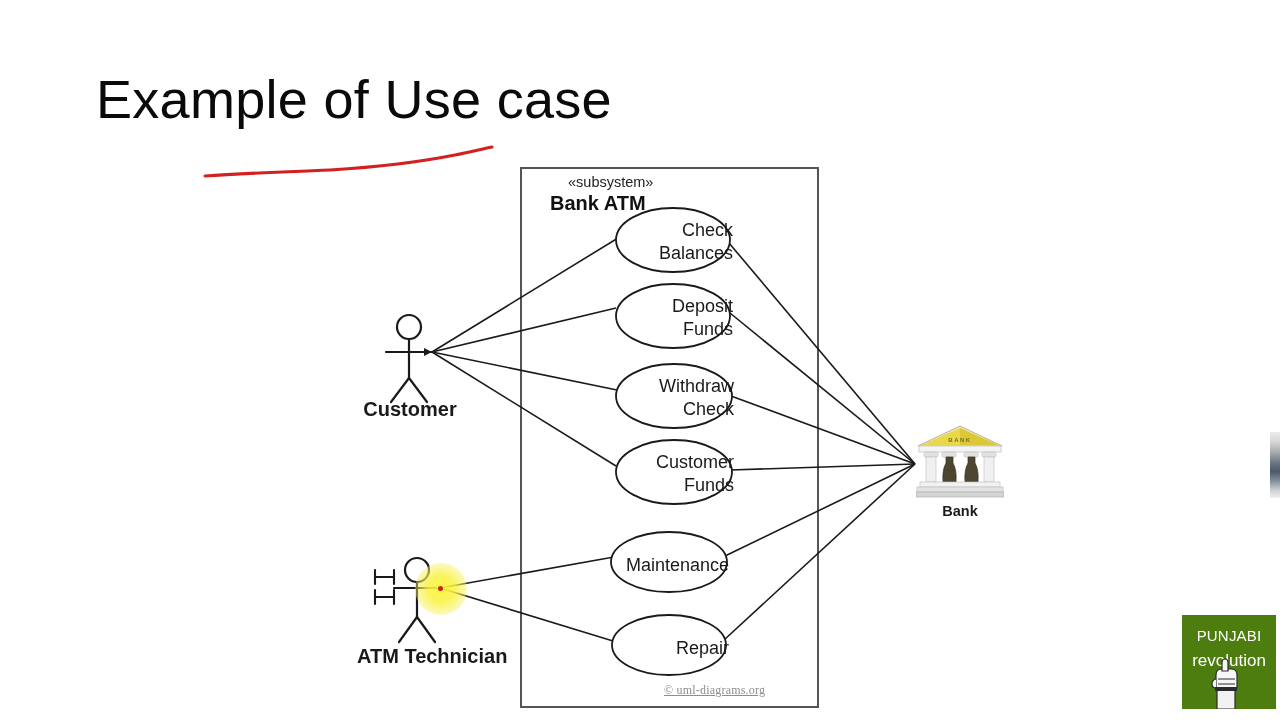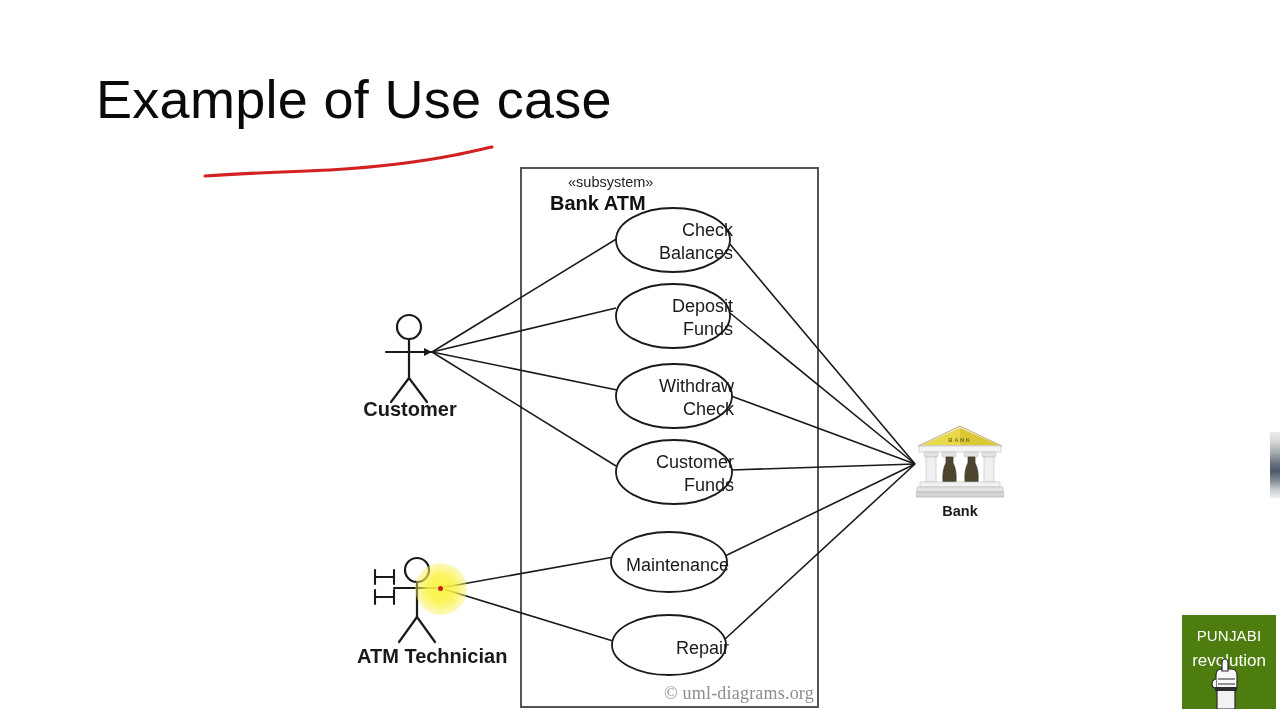--- a/index.html
+++ b/index.html
@@ -73,23 +73,24 @@
     color: #222;
     margin-left: 27px;
   }
   .subsystem-name {
     font-size: 20px;
     font-weight: bold;
     color: #111;
   }
   .copyright {
     font-family: "Liberation Serif", serif;
-    font-size: 18px;
+    font-size: 12px;
     color: #8d8d8d;
     letter-spacing: 0.2px;
+    text-decoration: underline;
   }
 
   
   #bank-icon {
     position: absolute;
     left: 916px;
     top: 424px;
     width: 88px;
     height: 74px;
   }

